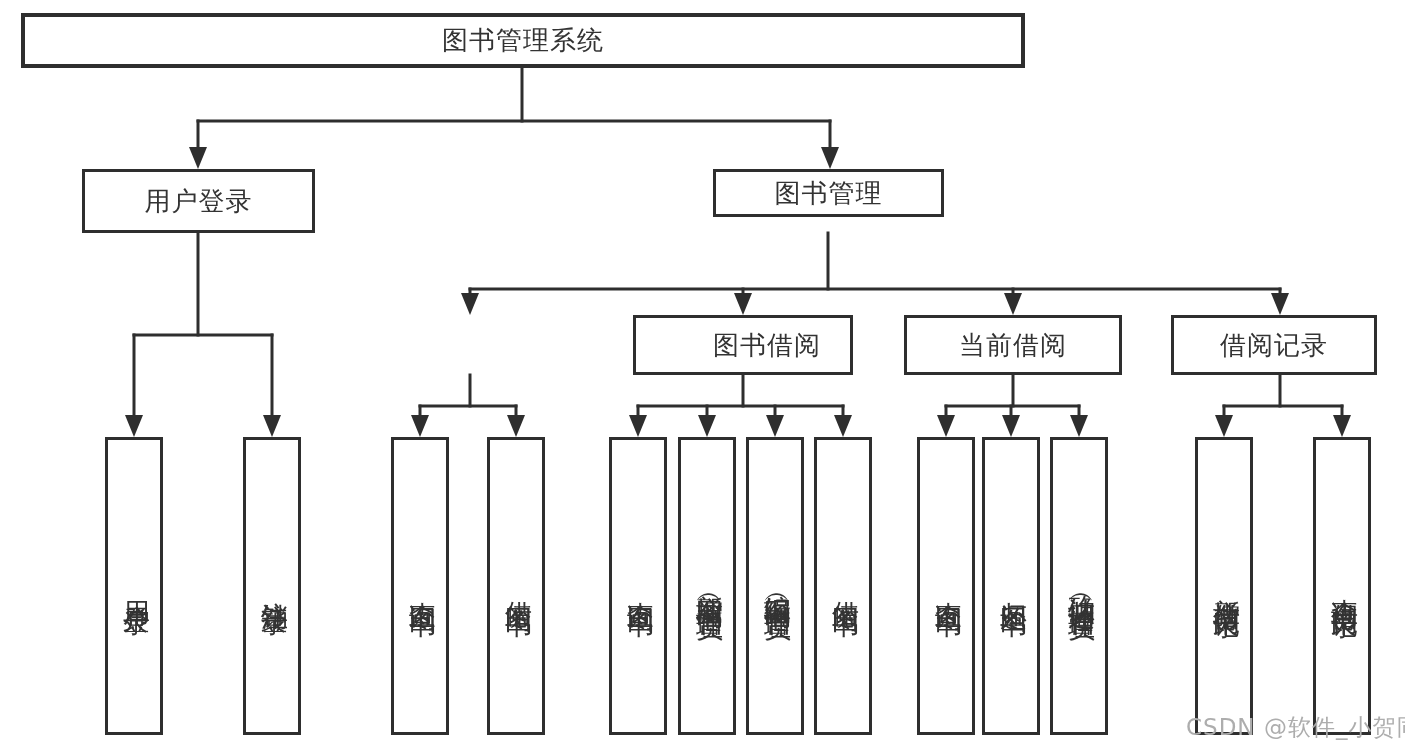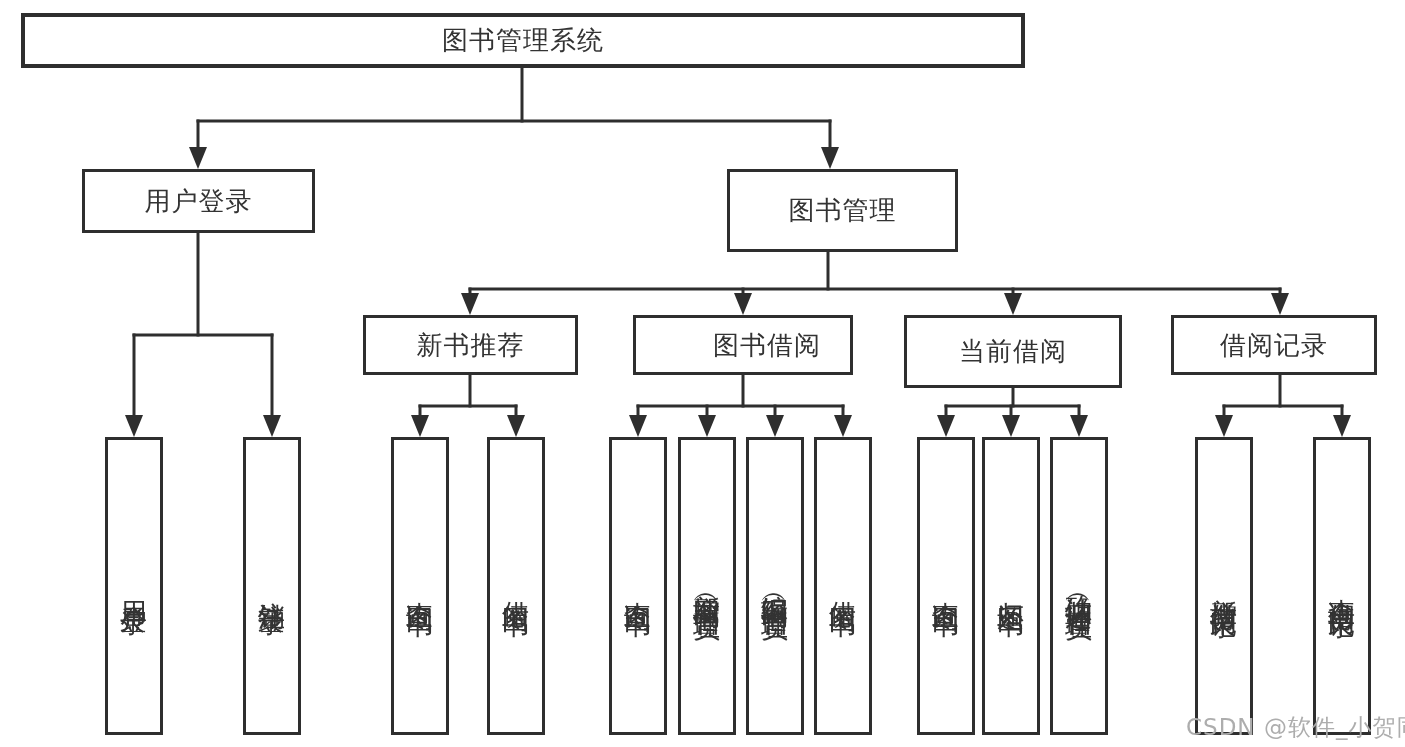--- a/index.html
+++ b/index.html
@@ -7,20 +7,21 @@
     position:relative; width:1405px; height:747px; background:#ffffff;
     overflow:hidden;
     font-family:"DejaVu Sans","Liberation Sans",sans-serif;
   }
   .wires { position:absolute; left:0; top:0; width:1405px; height:747px; }
   .node {
     position:absolute; box-sizing:border-box;
     border:3px solid #2e2e2e; background:#ffffff;
     display:flex; align-items:center; justify-content:center;
     color:#333333;
+    font-family:Liberation Mono, monospace;
   }
   .root { border-width:4px; }
   .hlabel { font-size:26px; letter-spacing:1px; white-space:nowrap; }
   .leaf { top:437px; height:298px; width:58px; }
   .vtext {
     writing-mode:vertical-rl; text-orientation:mixed;
     font-size:27px; letter-spacing:3px; line-height:1;
     color:#333333; white-space:nowrap;
   }
   .watermark {
@@ -99,31 +100,28 @@
     </g>
   </svg>
 
   <div class="node root" style="left:21px; top:13px; width:1004px; height:55px;">
     <span class="hlabel">图书管理系统</span>
   </div>
 
   <div class="node" style="left:82px; top:169px; width:233px; height:64px;">
     <span class="hlabel">用户登录</span>
   </div>
-  <div class="node" style="left:713px; top:169px; width:231px; height:83px;margin-left:14px;">
+  <div class="node" style="left:713px; top:169px; width:231px; height:48px;">
     <span class="hlabel">图书管理</span>
   </div>
 
-  <div class="node" style="left:363px; top:315px; width:215px; height:60px;">
-    <span class="hlabel">新书推荐</span>
-  </div>
   <div class="node" style="left:633px; top:315px; width:220px; height:60px;padding-left:48px;">
     <span class="hlabel">图书借阅</span>
   </div>
-  <div class="node" style="left:904px; top:315px; width:218px; height:73px;align-items:center;">
+  <div class="node" style="left:904px; top:315px; width:218px; height:60px;align-items:center;">
     <span class="hlabel">当前借阅</span>
   </div>
   <div class="node" style="left:1171px; top:315px; width:206px; height:60px;">
     <span class="hlabel">借阅记录</span>
   </div>
 
   <div class="node leaf" style="left:105px;">
     <span class="vtext">用户登录</span>
   </div>
   <div class="node leaf" style="left:243px;">

